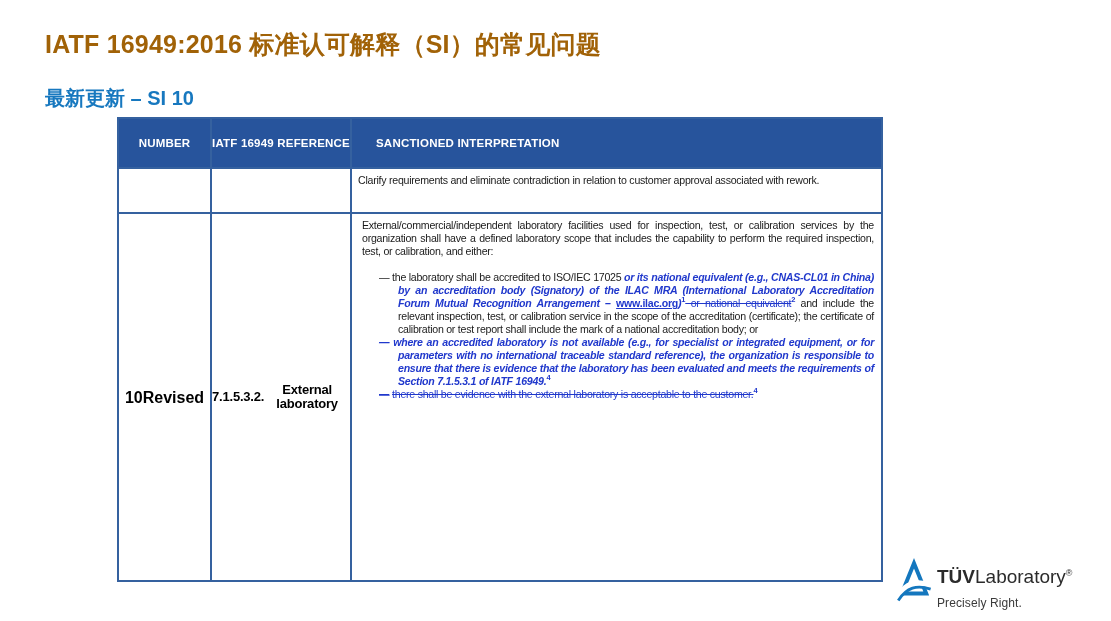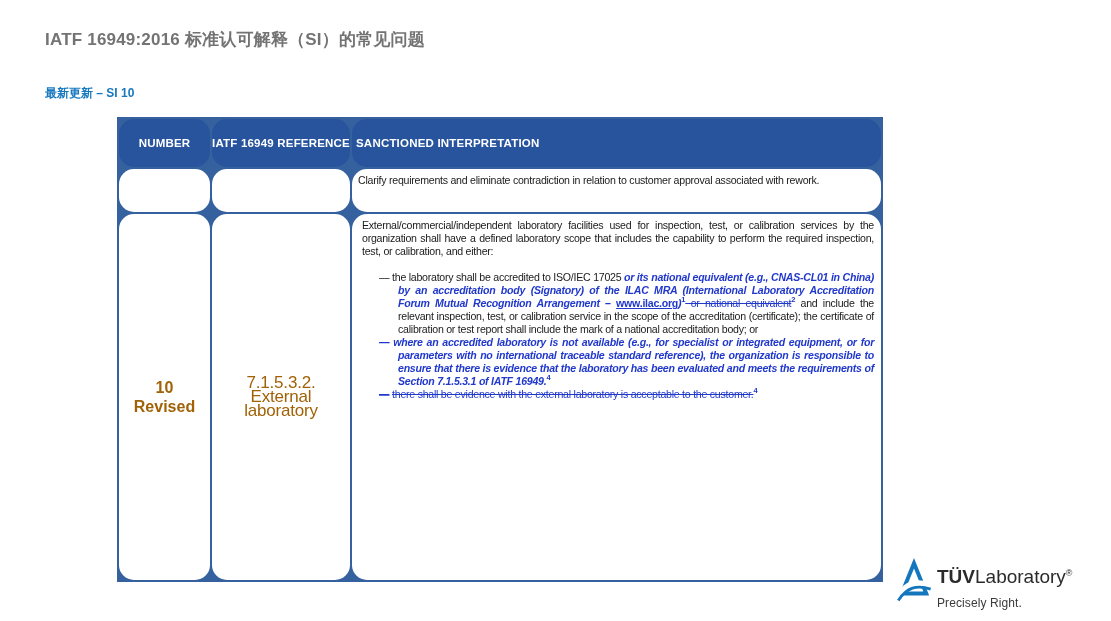--- a/index.html
+++ b/index.html
@@ -2,47 +2,47 @@
 <html><head>
 <meta charset="utf-8">
 <style>
   html,body{margin:0;padding:0;}
   body{
     width:1111px;height:621px;background:#ffffff;position:relative;
     font-family:"Liberation Sans","DejaVu Sans",sans-serif;overflow:hidden;
   }
   .title{
     position:absolute;left:45px;top:28px;
-    font-size:17px;font-weight:bold;color:#737373;letter-spacing:0.2px;
+    font-size:25px;font-weight:bold;color:#a16207;letter-spacing:0.2px;
     white-space:nowrap;
   }
   .subtitle{
     position:absolute;left:45px;top:85px;
-    font-size:12px;font-weight:bold;color:#1778bf;white-space:nowrap;
+    font-size:20px;font-weight:bold;color:#1778bf;white-space:nowrap;
   }
   
   .si-table{
     position:absolute;left:117px;top:117px;width:766px;box-sizing:border-box;
     background:#35619f;padding:2px;
     display:grid;grid-template-columns:91px 138px 1fr;grid-template-rows:48px 43px 366px;
     gap:2px;
   }
-  .cell{background:#ffffff;box-sizing:border-box;overflow:hidden;border-radius:15px;}
+  .cell{background:#ffffff;box-sizing:border-box;overflow:hidden;}
   .hcell{
     background:#27549c;color:#ffffff;font-weight:bold;font-size:11.5px;
     display:flex;align-items:center;justify-content:center;text-align:center;
     line-height:14px;letter-spacing:0.2px;
   }
-  .hcell.left{justify-content:flex-start;text-align:left;padding-left:4px;}
+  .hcell.left{justify-content:flex-start;text-align:left;padding-left:24px;}
   .center-cell{
-    display:flex;flex-direction:column;align-items:center;justify-content:center;
-    text-align:center;color:#a16207;
+    display:flex;flex-direction:row;align-items:center;justify-content:center;
+    text-align:center;color:#000000;
   }
   .num-line{font-size:16px;font-weight:bold;line-height:19px;}
-  .ref-line{font-size:17px;font-weight:normal;line-height:14px;letter-spacing:-0.2px;}
+  .ref-line{font-size:13px;font-weight:bold;line-height:14px;letter-spacing:-0.2px;}
   .interp{
     padding:5px 7px 5px 6px;color:#1a1a1a;
     font-size:10.6px;line-height:13px;letter-spacing:-0.25px;text-align:justify;
   }
   .interp.italic-note{}
   .intro{margin:0 0 13px 4px;}
   .bullet{padding-left:40px;text-indent:-19px;}
   .dash{display:inline;}
   .si-add{color:#2038cc;font-weight:bold;font-style:italic;}
   .si-del{color:#2038cc;font-weight:normal;text-decoration:line-through;}

